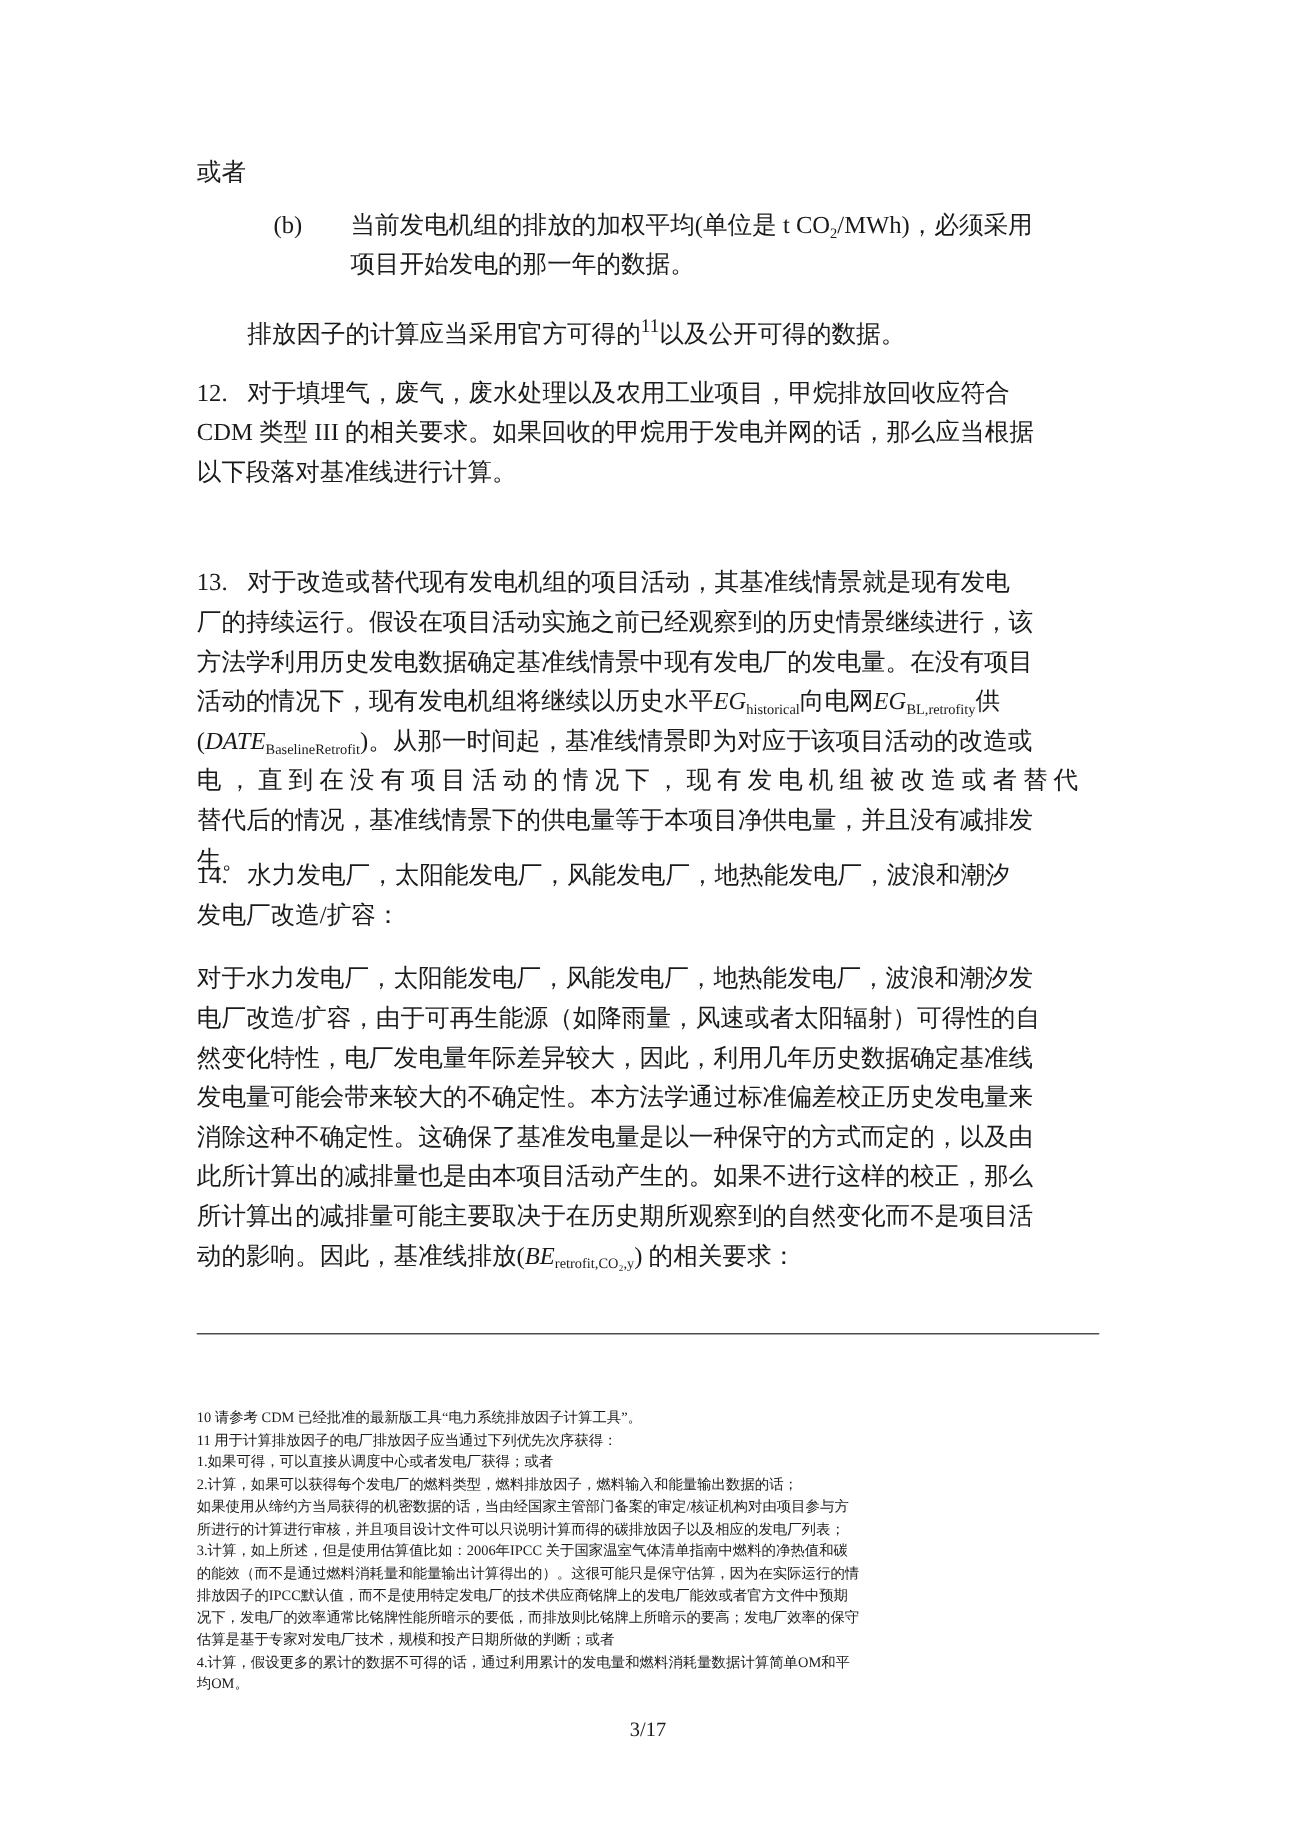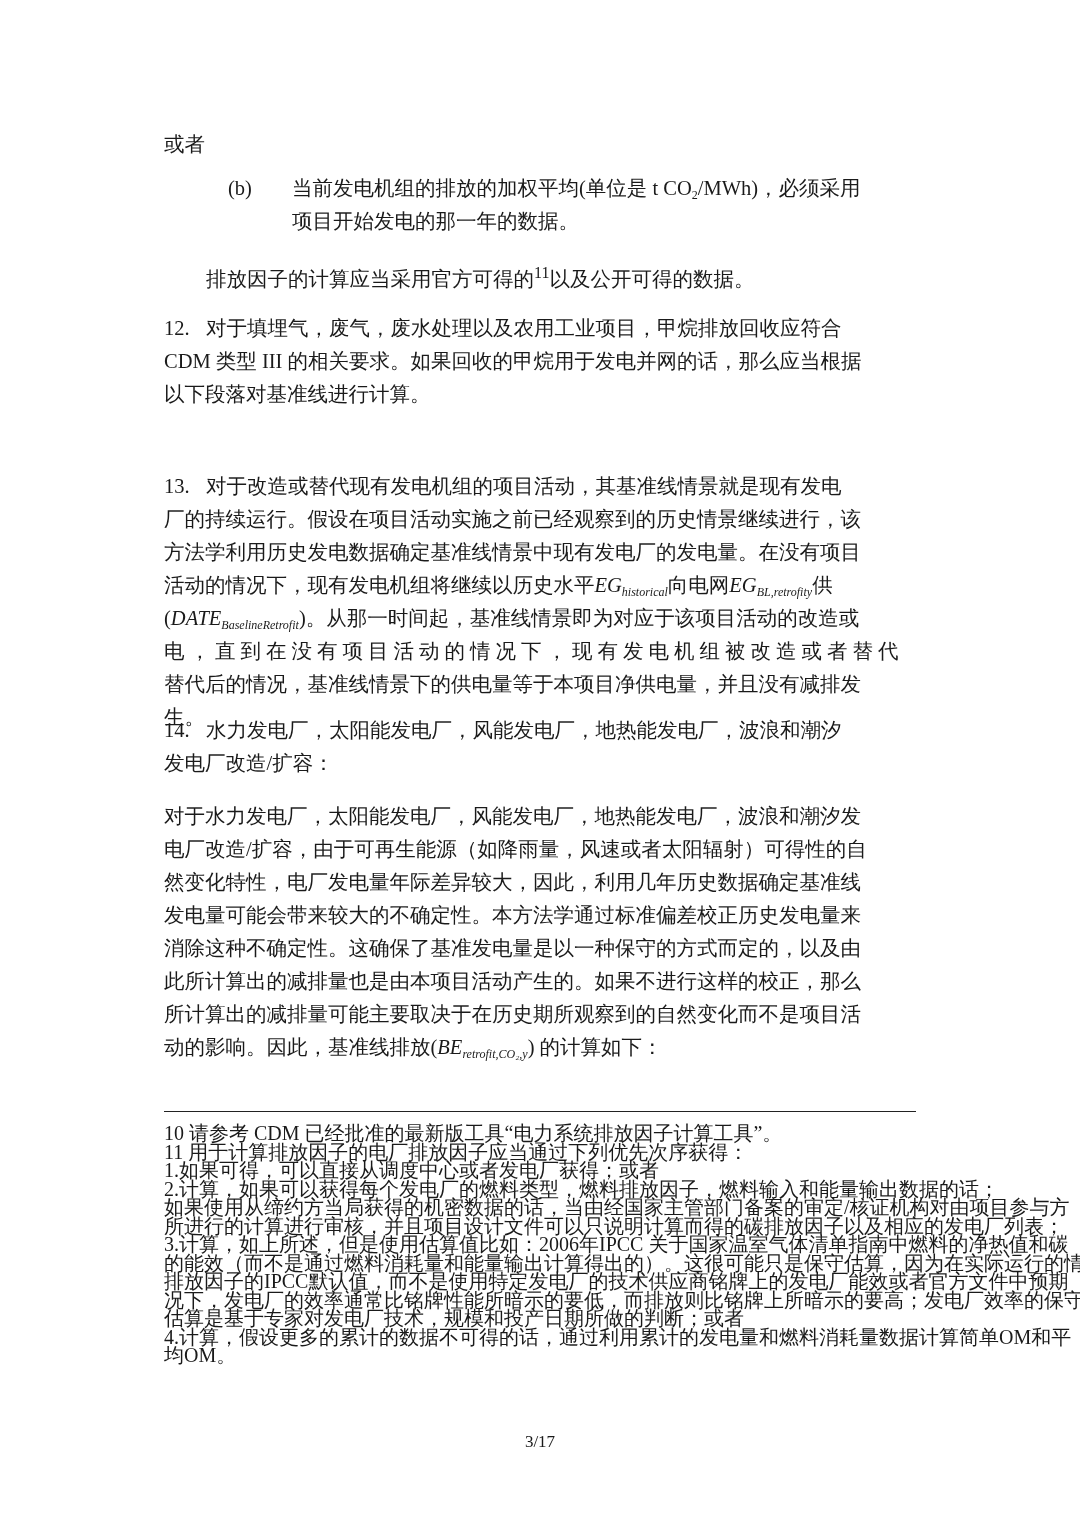--- a/index.html
+++ b/index.html
@@ -5,25 +5,25 @@
     html, body { margin: 0; padding: 0; }
     body {
       width: 1080px; height: 1527px; background: #ffffff; color: #1a1a1a;
       font-family: "Liberation Serif", "DejaVu Serif", serif;
       position: relative; overflow: hidden;
     }
     .page { position: absolute; left: 164px; top: 0; width: 752px; }
     .p { position: absolute; left: 0; width: 752px; font-size: 20.5px; line-height: 33px; text-align: justify; }
     .line { display: block; white-space: nowrap; height: 33px; }
     .num { display: inline-block; width: 42px; }
-    .sub { font-size: 12px; vertical-align: -4px; font-style: italic; }
+    .sub { font-size: 12px; vertical-align: -4px; }
     .sup { font-size: 16px; vertical-align: 8px; }
     .it { font-style: italic; }
     .divider { position: absolute; left: 0; top: 1111px; width: 752px; height: 0; border-top: 1.5px solid #222; }
-    .fn { position: absolute; left: 0; top: 1124px; width: 752px; font-size: 20px; line-height: 18.5px; }
+    .fn { position: absolute; left: 0; top: 1172px; width: 752px; font-size: 12px; line-height: 18.5px; }
     .fn .line { height: 18.5px; }
     .pagenum { position: absolute; left: 0; width: 752px; top: 1432px; text-align: center; font-size: 17px; }
   </style>
 </head>
 <body>
 
 <div class="page">
 
   <div class="p" style="top:128px;">
     <span class="line">或者</span>
@@ -63,21 +63,21 @@
   </div>
 
   <div class="p" style="top:800px;">
     <span class="line">对于水力发电厂，太阳能发电厂，风能发电厂，地热能发电厂，波浪和潮汐发</span>
     <span class="line">电厂改造/扩容，由于可再生能源（如降雨量，风速或者太阳辐射）可得性的自</span>
     <span class="line">然变化特性，电厂发电量年际差异较大，因此，利用几年历史数据确定基准线</span>
     <span class="line">发电量可能会带来较大的不确定性。本方法学通过标准偏差校正历史发电量来</span>
     <span class="line">消除这种不确定性。这确保了基准发电量是以一种保守的方式而定的，以及由</span>
     <span class="line">此所计算出的减排量也是由本项目活动产生的。如果不进行这样的校正，那么</span>
     <span class="line">所计算出的减排量可能主要取决于在历史期所观察到的自然变化而不是项目活</span>
-    <span class="line"><span>动的影响。因此，基准线排放(</span><span class="it">BE</span><span class="sub">retrofit,CO₂,y</span><span>) 的计算如下：</span></span>
+    <span class="line"><span>动的影响。因此，基准线排放(</span><span class="it">BE</span><span class="sub">retrofit,CO₂,y</span><span>) 的相关要求：</span></span>
   </div>
 
   <div class="divider"></div>
 
   <div class="fn">
     <span class="line">10 请参考 CDM 已经批准的最新版工具“电力系统排放因子计算工具”。</span>
     <span class="line">11 用于计算排放因子的电厂排放因子应当通过下列优先次序获得：</span>
     <span class="line">1.如果可得，可以直接从调度中心或者发电厂获得；或者</span>
     <span class="line">2.计算，如果可以获得每个发电厂的燃料类型，燃料排放因子，燃料输入和能量输出数据的话；</span>
     <span class="line">如果使用从缔约方当局获得的机密数据的话，当由经国家主管部门备案的审定/核证机构对由项目参与方</span>

